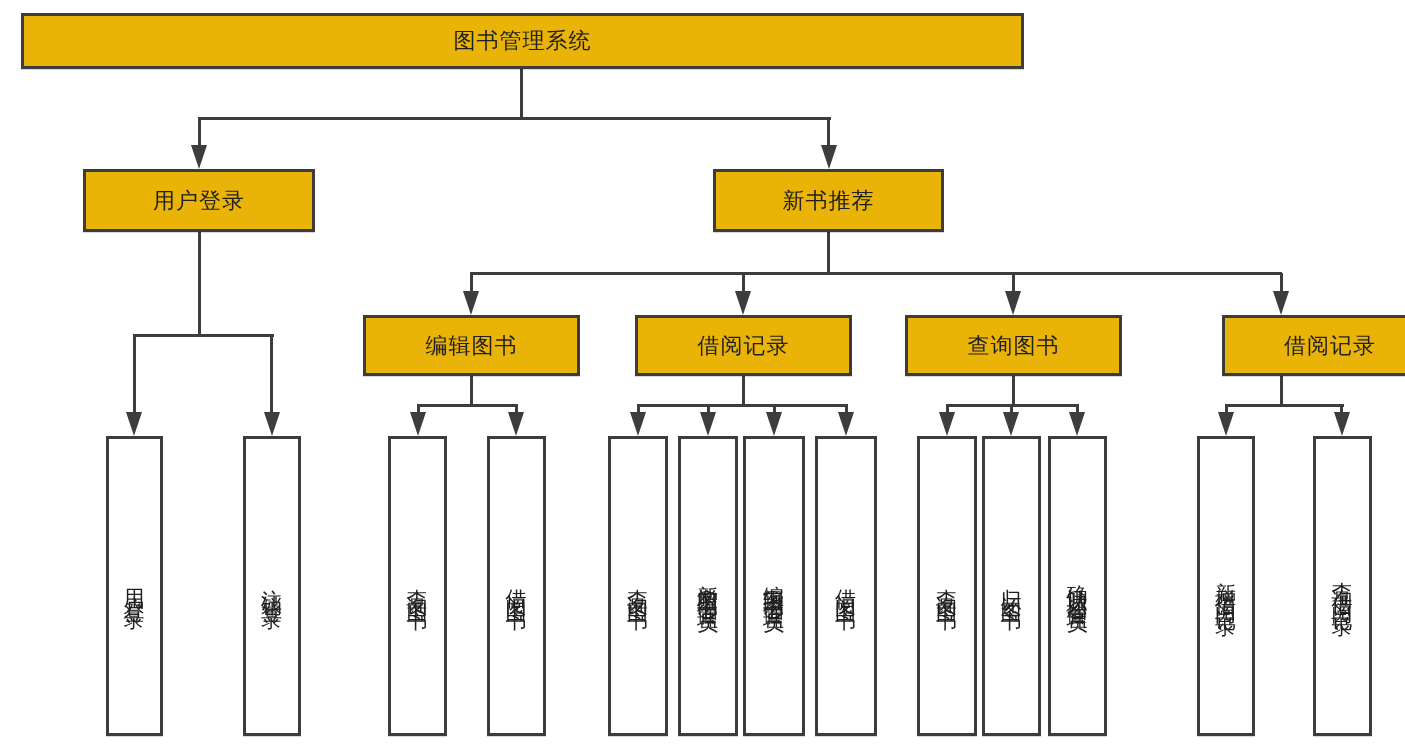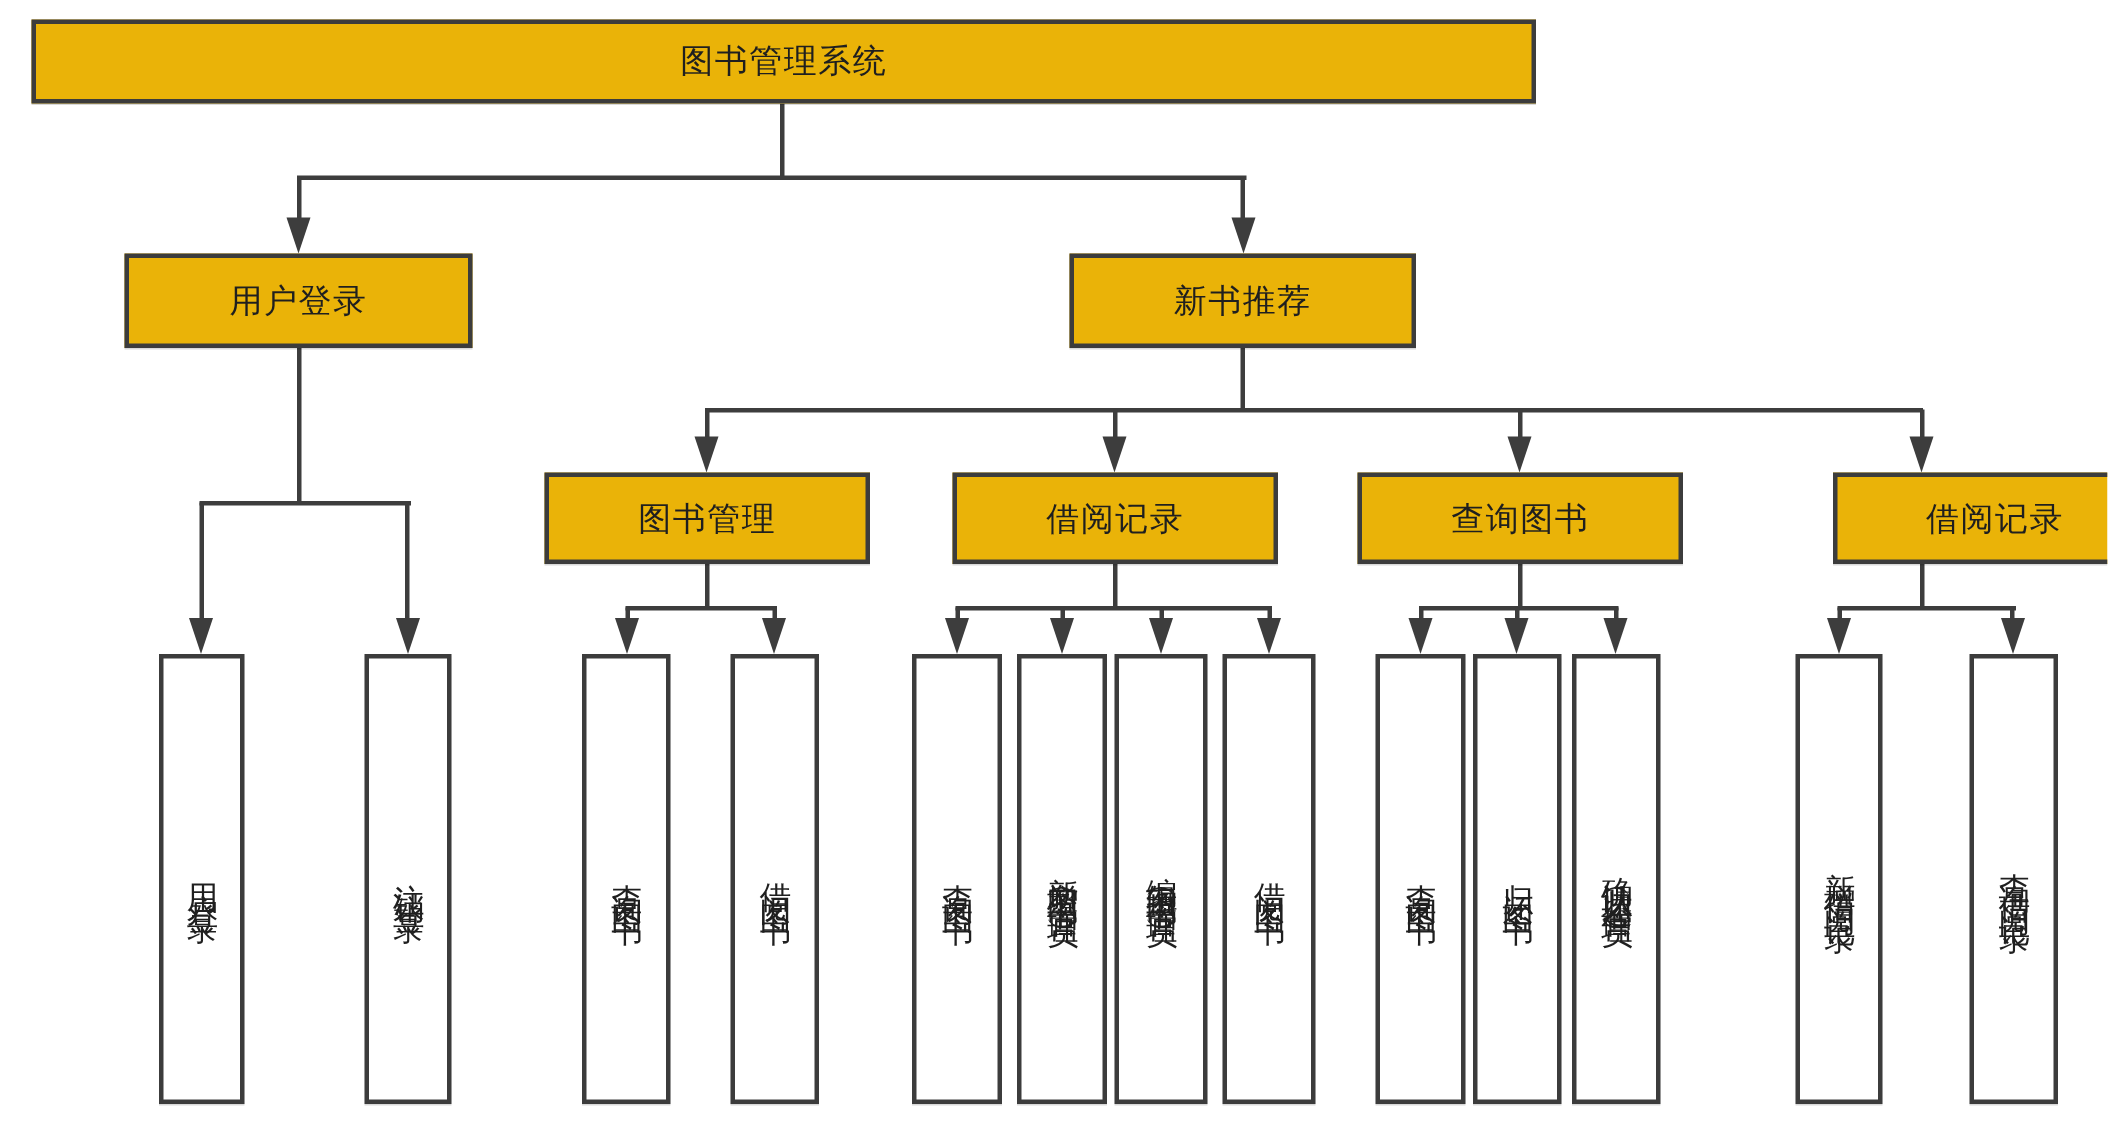--- a/index.html
+++ b/index.html
@@ -130,21 +130,21 @@
   </div>
 
   <div class="hbox" style="left:83px;top:169px;width:232px;height:63px">
     <span>用户登录</span>
   </div>
   <div class="hbox" style="left:713px;top:169px;width:231px;height:63px">
     <span>新书推荐</span>
   </div>
 
   <div class="hbox" style="left:363px;top:315px;width:217px;height:61px">
-    <span>图书管理</span>
+    <span>编辑图书</span>
   </div>
   <div class="hbox" style="left:635px;top:315px;width:217px;height:61px">
     <span>借阅记录</span>
   </div>
   <div class="hbox" style="left:905px;top:315px;width:217px;height:61px">
     <span>查询图书</span>
   </div>
   <div class="hbox" style="left:1222px;top:315px;width:216px;height:61px">
     <span>借阅记录</span>
   </div>

